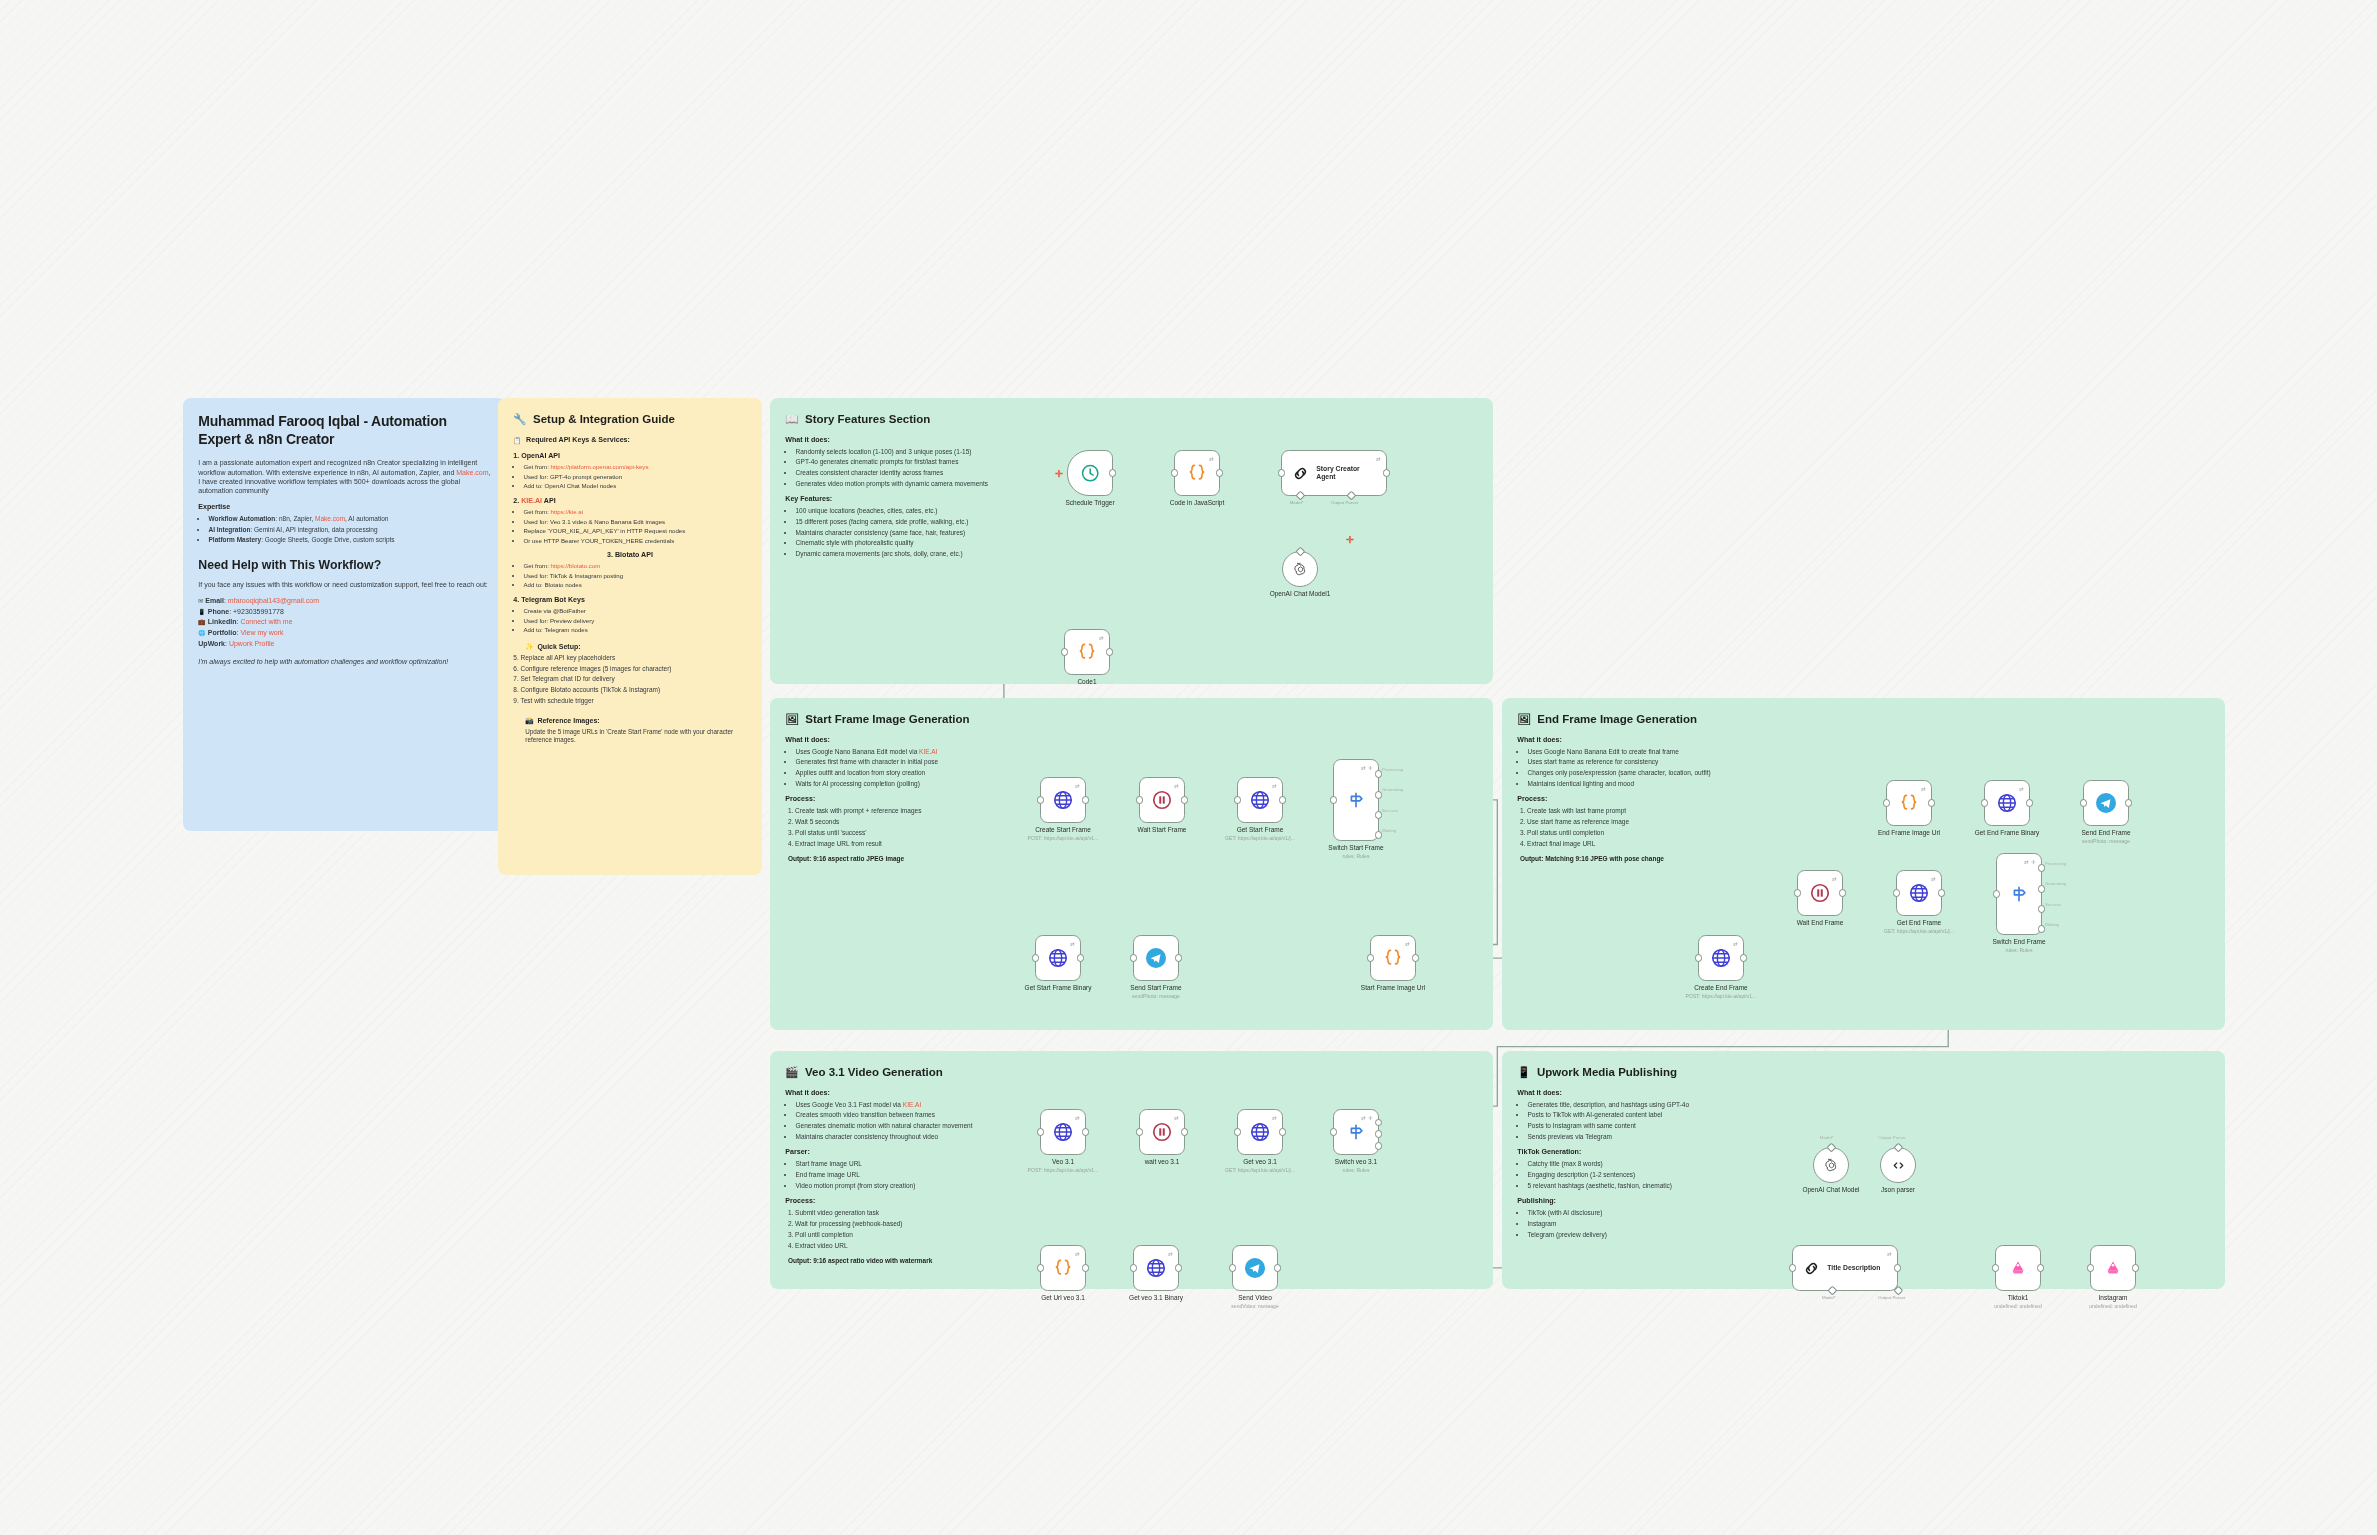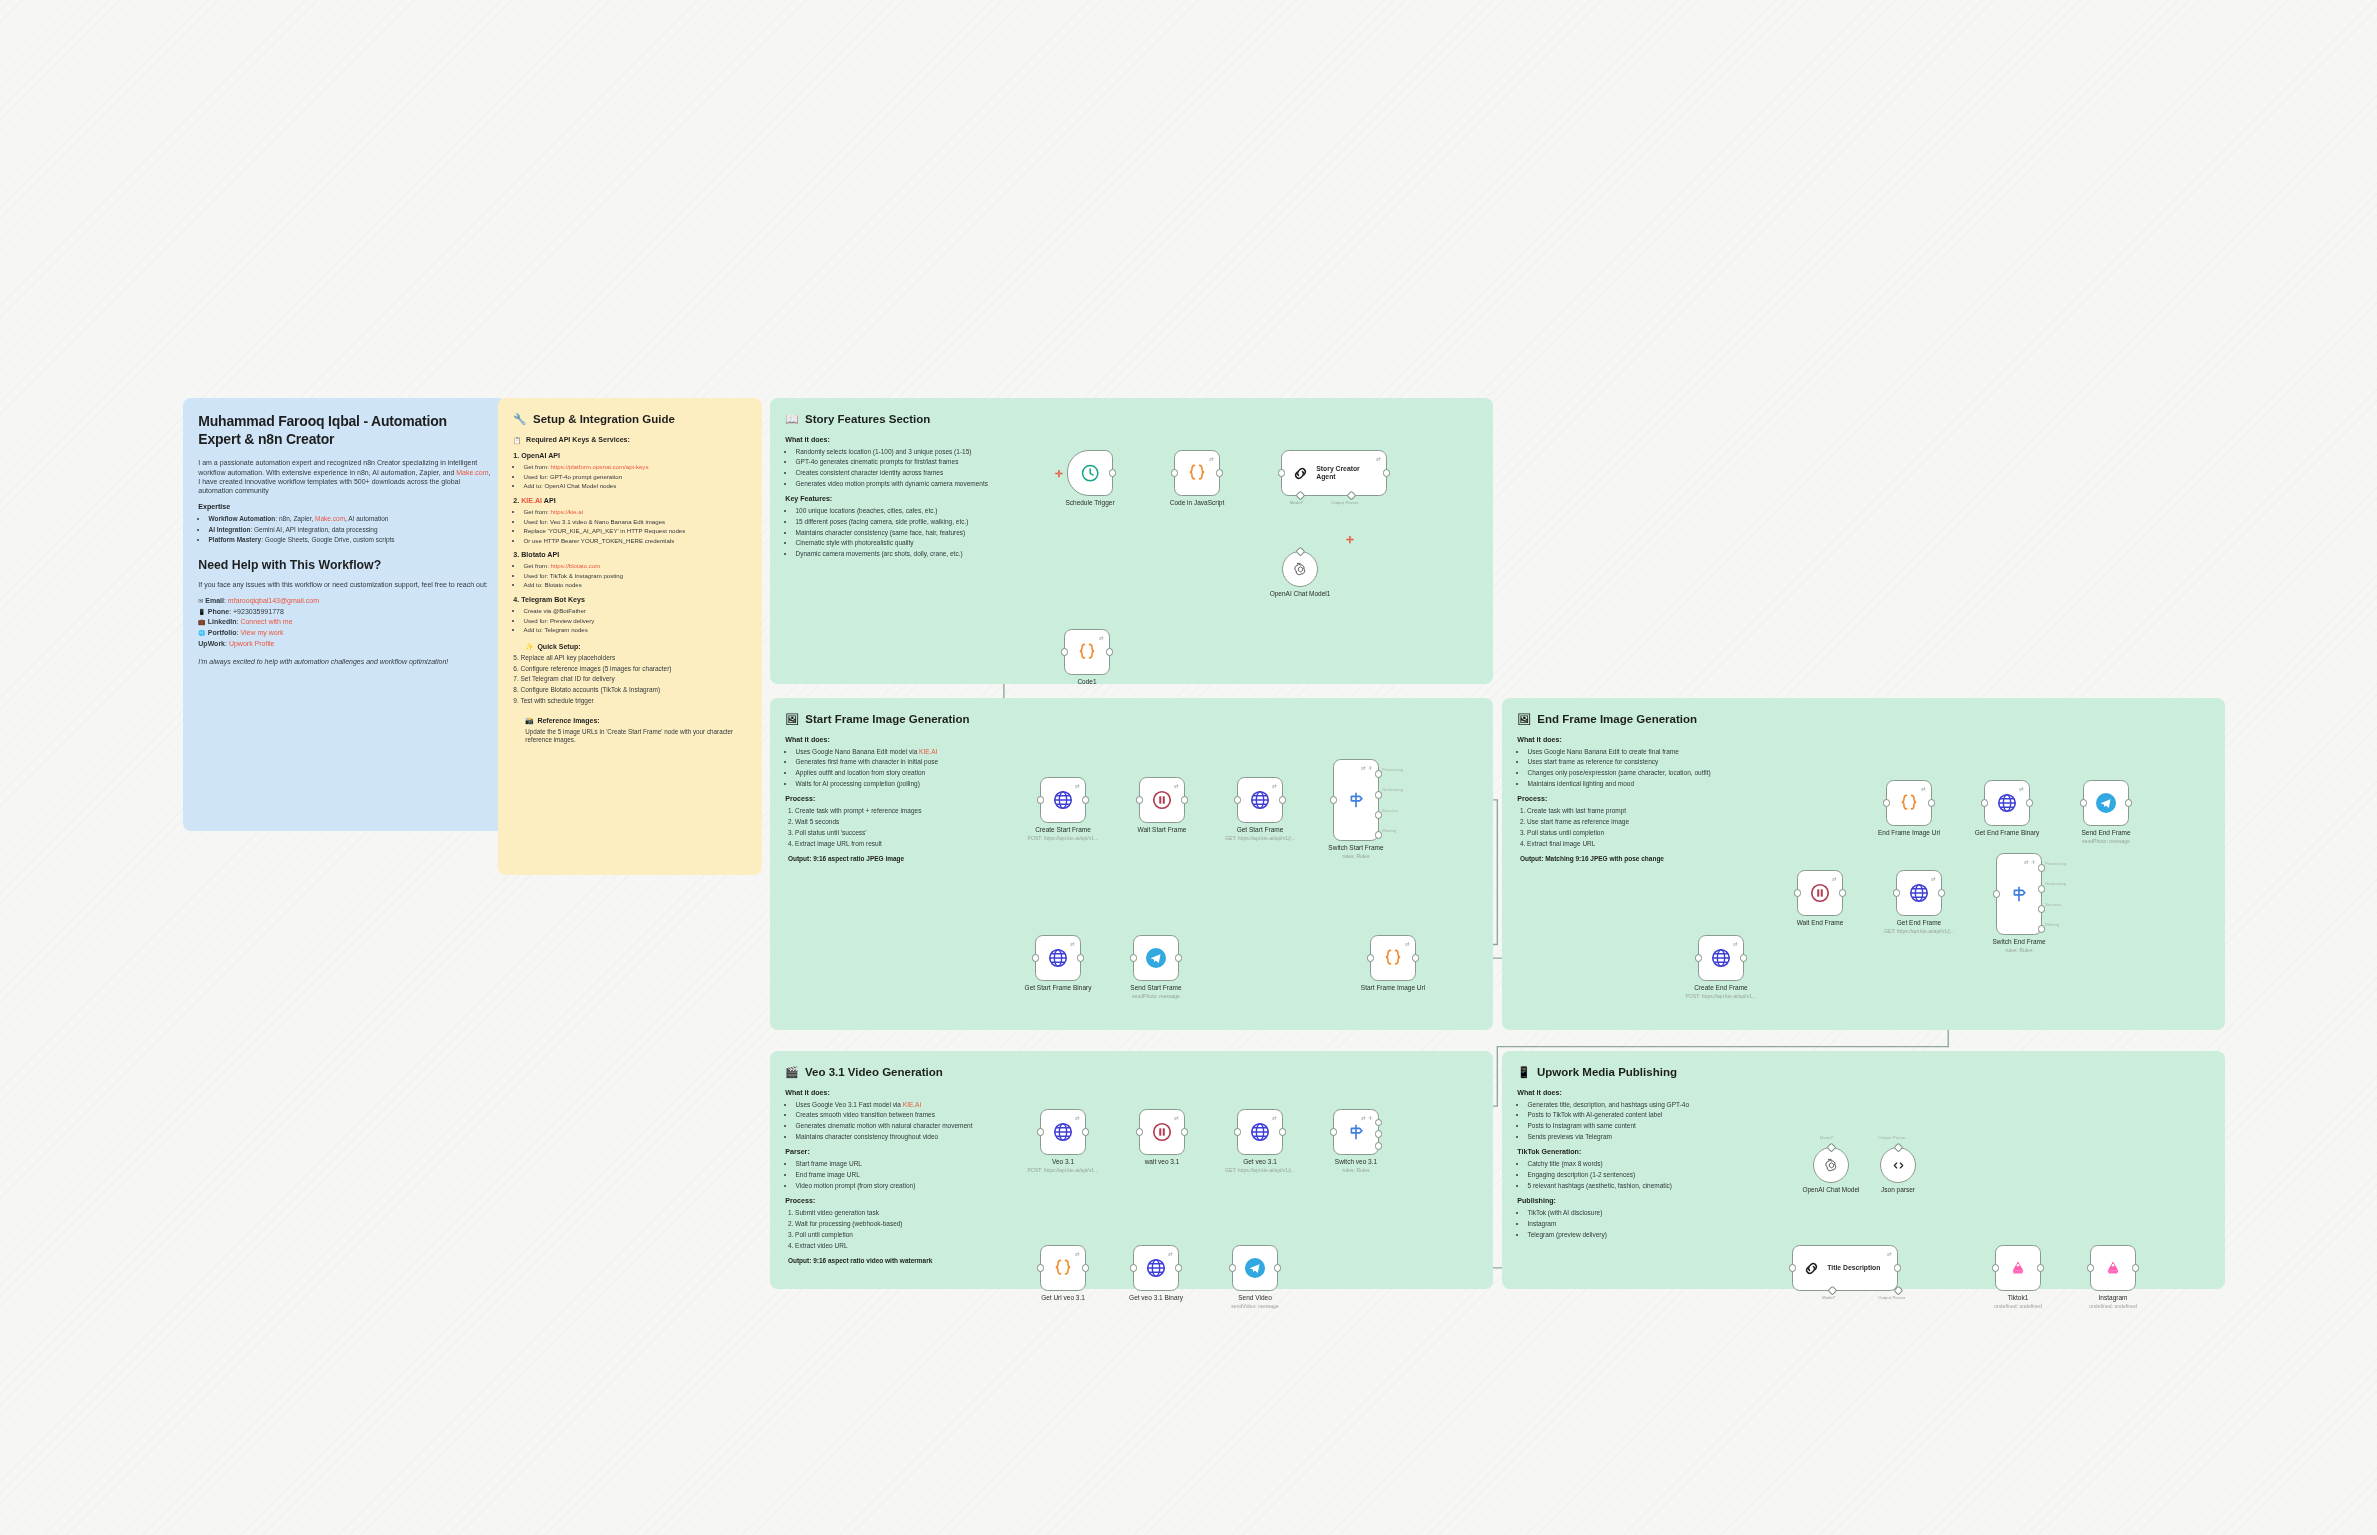--- a/index.html
+++ b/index.html
@@ -277,21 +277,21 @@
       <div class="note-b" style="margin:5.1px 0 0 0;"><span>2.</span> <span class="lnk">KIE.AI</span><span> API</span></div>
       <ul class="sub-ul">
         <li><span>Get from: </span><span class="lnk">https://kie.ai</span></li>
         <li>Used for: Veo 3.1 video &amp; Nano Banana Edit images</li>
         <li>Replace 'YOUR_KIE_AI_API_KEY' in HTTP Request nodes</li>
         <li>Or use HTTP Bearer YOUR_TOKEN_HERE credentials</li>
       </ul>
     </div>
 
     <div>
-      <div class="note-b" style="margin:5.1px 0 0 0;"><span>3.</span> <span>Blotato API</span></div>
+      <div class="note-b" style="margin:5.1px 0 0 0;text-align:center;"><span>3.</span> <span>Blotato API</span></div>
       <ul class="sub-ul">
         <li><span>Get from: </span><span class="lnk">https://blotato.com</span></li>
         <li>Used for: TikTok &amp; Instagram posting</li>
         <li>Add to: Blotato nodes</li>
       </ul>
     </div>
 
     <div>
       <div class="note-b" style="margin:5.1px 0 0 0;"><span>4.</span> <span>Telegram Bot Keys</span></div>
       <ul class="sub-ul">

